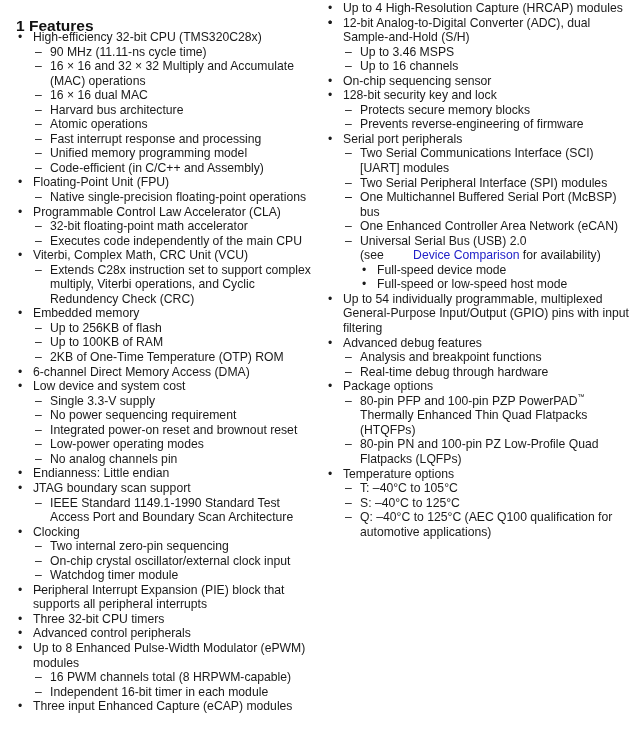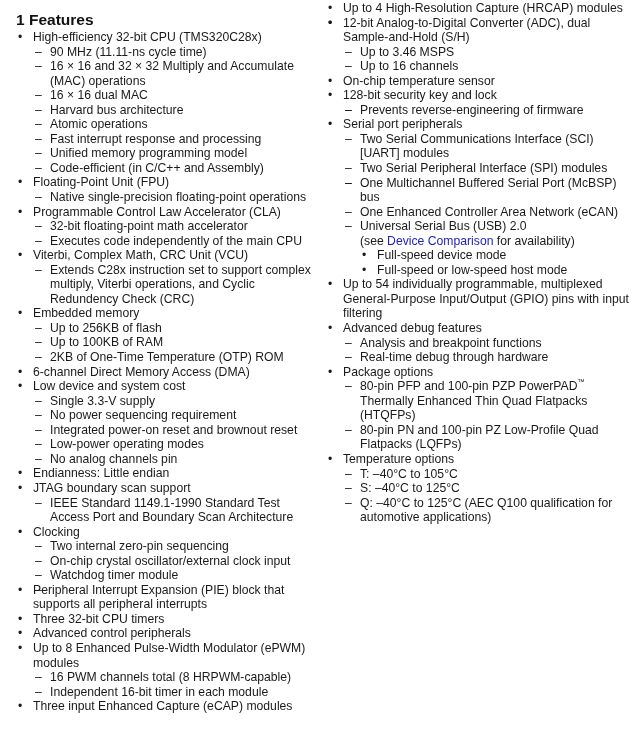--- a/index.html
+++ b/index.html
@@ -2,37 +2,37 @@
 <html><head>
 <meta charset="utf-8">
 <style>
   html, body { margin: 0; padding: 0; background: #ffffff; }
   body {
     width: 636px; height: 756px; position: relative; overflow: hidden;
     font-family: "Liberation Sans", sans-serif; color: #1a1a1a;
     font-size: 12.2px; line-height: 14.55px;
   }
   .title {
-    position: absolute; left: 16px; top: 10px;
+    position: absolute; left: 16px; top: 16px;
     font-weight: bold; font-size: 15.5px; line-height: 20px; color: #111;
   }
   .col { position: absolute; top: 0; }
   #col-left { left: 0; top: 30px; width: 318px; }
   #col-right { left: 310px; top: 1px; width: 326px; }
   ul { list-style: none; margin: 0; padding: 0; }
   li { position: relative; margin: 0; padding: 0; }
   .l1 > li { padding-left: 33px; }
   #col-right .l1 > li { padding-left: 33px; }
   .l1 > li > .mk { position: absolute; left: 18px; top: 0; }
   .l2 > li { padding-left: 17px; }
   .l2 > li > .mk { position: absolute; left: 2px; top: 0; }
   .l3 > li { padding-left: 17px; }
   .l3 > li > .mk { position: absolute; left: 2px; top: 0; }
   .txt { display: inline; }
-  a.link { color: #2020c8; text-decoration: none; }
+  a.link { color: #2020c8; text-decoration: none; margin-left: 26px; }
   sup.tm { font-size: 7px; vertical-align: top; line-height: 8px; position: relative; top: -1px; }
 </style>
 </head>
 <body>
 
 <div class="title">1 Features</div>
 
 <div class="col" id="col-left">
   <ul class="l1">
       <li><span class="mk">•</span><span class="txt">High-efficiency 32-bit CPU (TMS320C28x)</span><ul class="l2">
@@ -90,23 +90,23 @@
 </div>
 
 <div class="col" id="col-right">
   <ul class="l1">
       <li><span class="mk">•</span><span class="txt">Up to 4 High-Resolution Capture (HRCAP) modules</span></li>
       <li><span class="mk">•</span></li>
       <li><span class="mk">•</span><span class="txt">12-bit Analog-to-Digital Converter (ADC), dual Sample-and-Hold (S/H)</span><ul class="l2">
           <li><span class="mk">–</span><span class="txt">Up to 3.46 MSPS</span></li>
           <li><span class="mk">–</span><span class="txt">Up to 16 channels</span></li>
         </ul></li>
-      <li><span class="mk">•</span><span class="txt">On-chip temperature sensor</span></li>
+      <li><span class="mk">•</span><span class="txt">On-chip sequencing sensor</span></li>
       <li><span class="mk">•</span><span class="txt">128-bit security key and lock</span><ul class="l2">
-          <li><span class="mk">–</span></li>
+          <li><span class="mk">–</span><span class="txt">Protects secure memory blocks</span></li>
           <li><span class="mk">–</span><span class="txt">Prevents reverse-engineering of firmware</span></li>
         </ul></li>
       <li><span class="mk">•</span><span class="txt">Serial port peripherals</span><ul class="l2">
           <li><span class="mk">–</span><span class="txt">Two Serial Communications Interface (SCI) [UART] modules</span></li>
           <li><span class="mk">–</span><span class="txt">Two Serial Peripheral Interface (SPI) modules</span></li>
           <li><span class="mk">–</span></li>
           <li><span class="mk">–</span><span class="txt">One Multichannel Buffered Serial Port (McBSP) bus</span></li>
           <li><span class="mk">–</span><span class="txt">One Enhanced Controller Area Network (eCAN)</span></li>
           <li><span class="mk">–</span><span class="txt">Universal Serial Bus (USB) 2.0</span><br><span class="txt">(see </span><a class="link" href="#">Device Comparison</a><span class="txt"> for availability)</span><ul class="l3">
               <li><span class="mk">•</span><span class="txt">Full-speed device mode</span></li>

